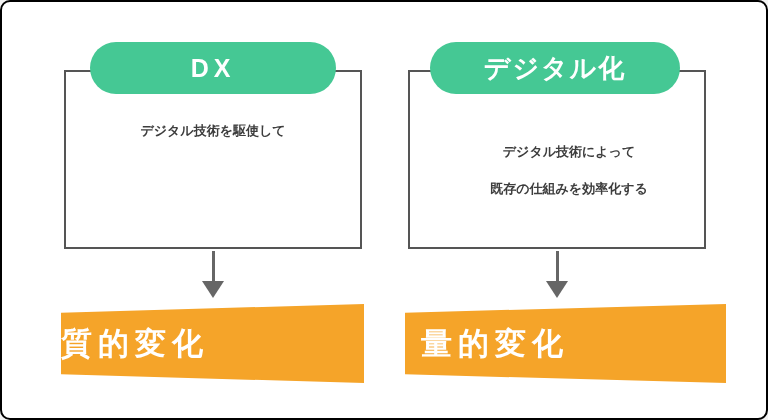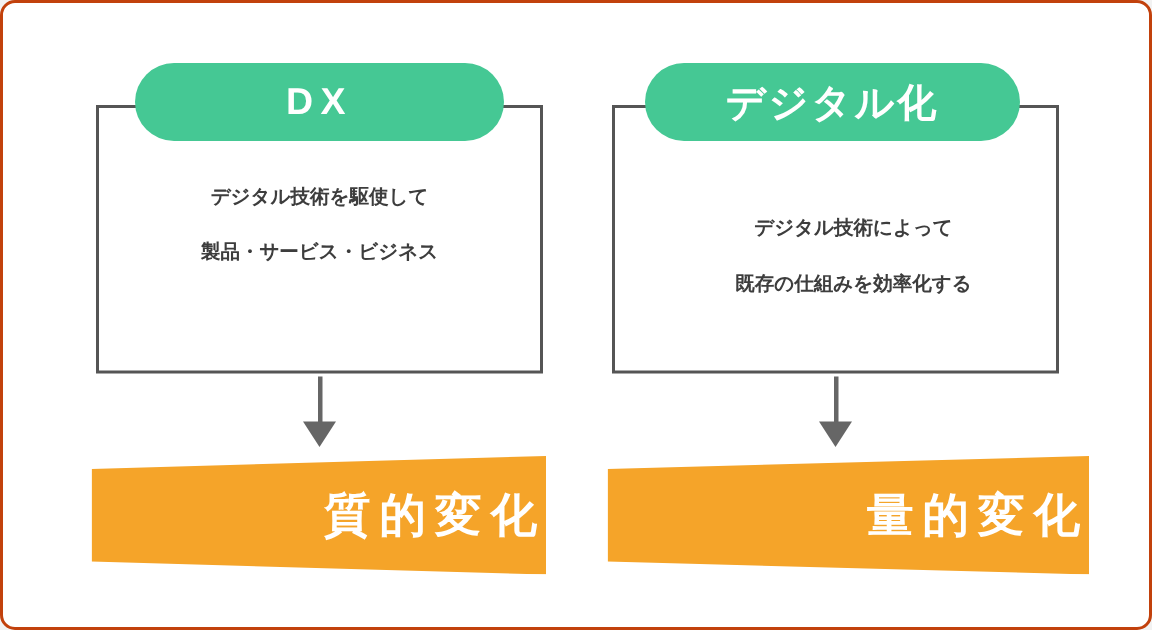--- a/index.html
+++ b/index.html
@@ -10,21 +10,21 @@
   }
   .stage {
     position: relative;
     width: 768px;
     height: 420px;
   }
   .card {
     position: absolute;
     inset: 0;
     background: #ffffff;
-    border: 2px solid #c2410c;
+    border: 2px solid #000000;
     border-radius: 10px;
     box-sizing: border-box;
     overflow: hidden;
   }
   .box {
     position: absolute;
     top: 68px;
     width: 294px;
     height: 175px;
     border: 2px solid #555555;
@@ -95,38 +95,37 @@
     top: 302px;
     height: 79px;
     background: #f5a429;
     clip-path: polygon(0% 11%, 100% 0%, 100% 100%, 0% 89%);
     color: #ffffff;
     font-weight: bold;
     font-size: 31px;
     letter-spacing: 6px;
     display: flex;
     align-items: center;
-    justify-content: flex-end;
+    justify-content: flex-start;
   }
   .banner-left  { left: 59px;  width: 303px; }
   .banner-right { left: 403px; width: 305px; padding-left: 16px; }
 </style>
 </head>
 <body>
 
 <div class="stage">
   <div class="card">
 
     <div class="box box-left"></div>
     <div class="pill pill-left">
       <span>DX</span>
     </div>
     <div class="desc desc-left">
       <div>デジタル技術を駆使して</div>
-      <div>製品・サービス・ビジネス</div>
     </div>
     <div class="arrow-stem stem-left"></div>
     <div class="arrow-head head-left"></div>
     <div class="banner banner-left">
       <span>質的変化</span>
     </div>
 
     <div class="box box-right"></div>
     <div class="pill pill-right">
       <span>デジタル化</span>

